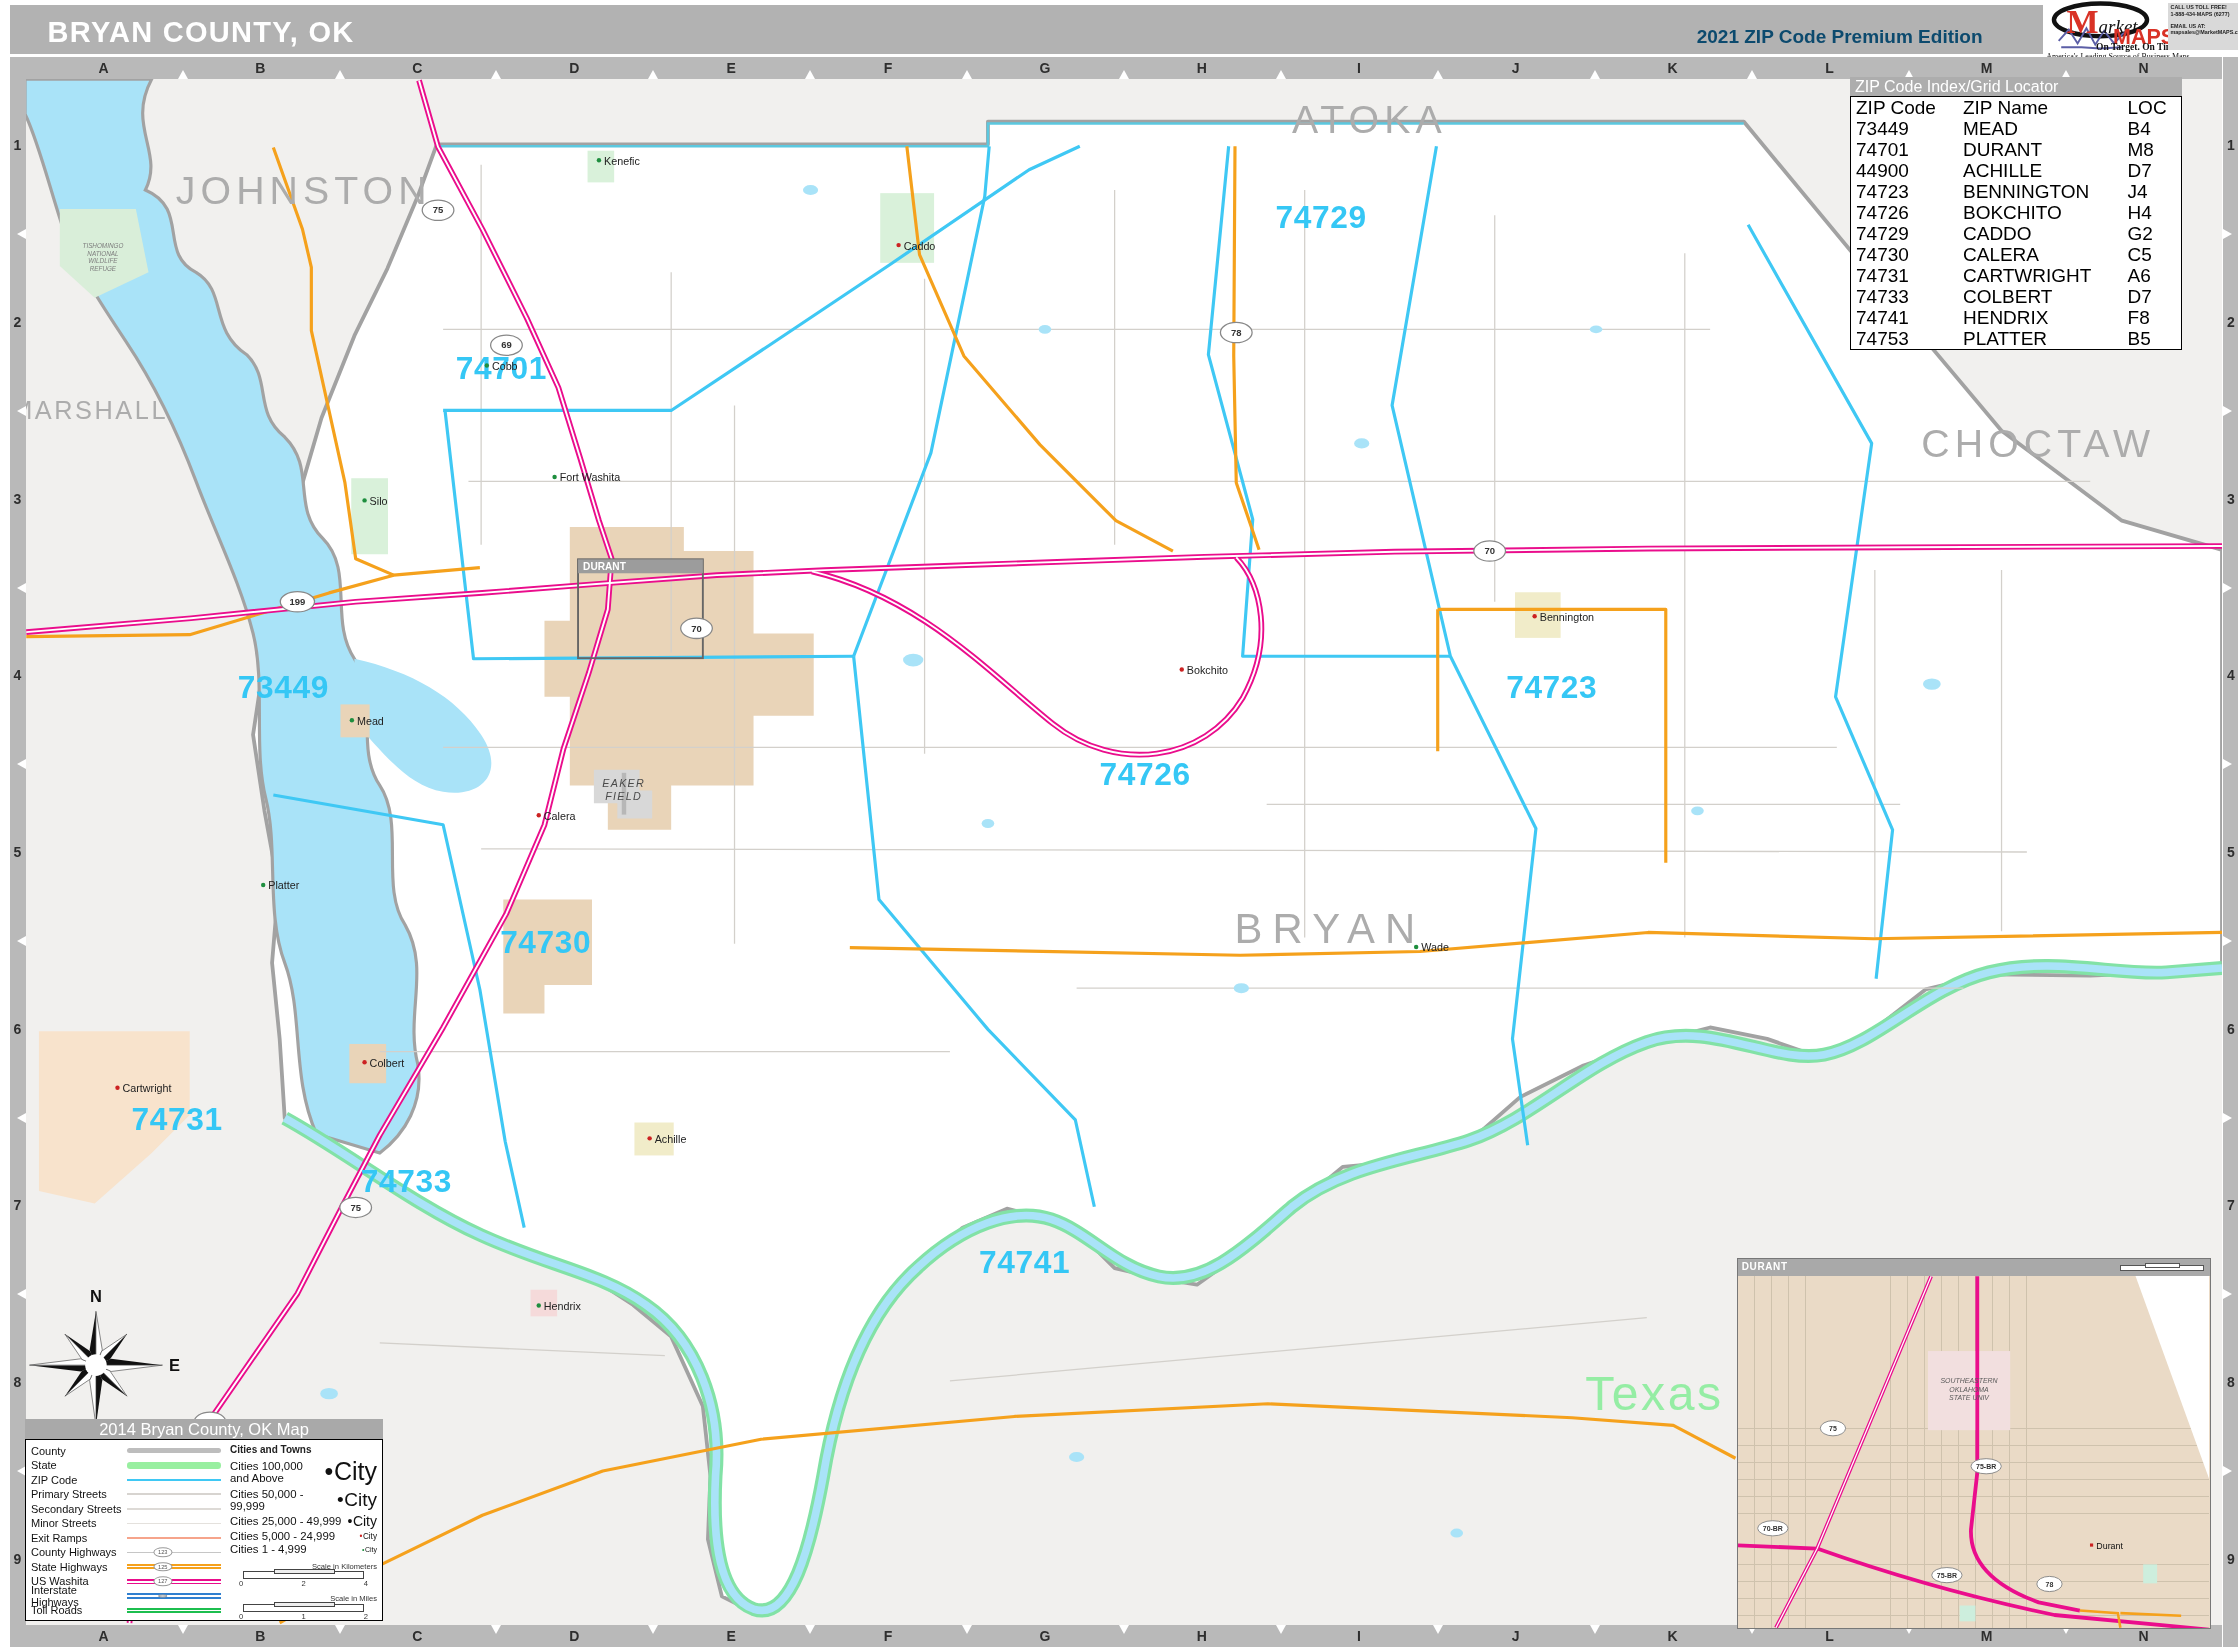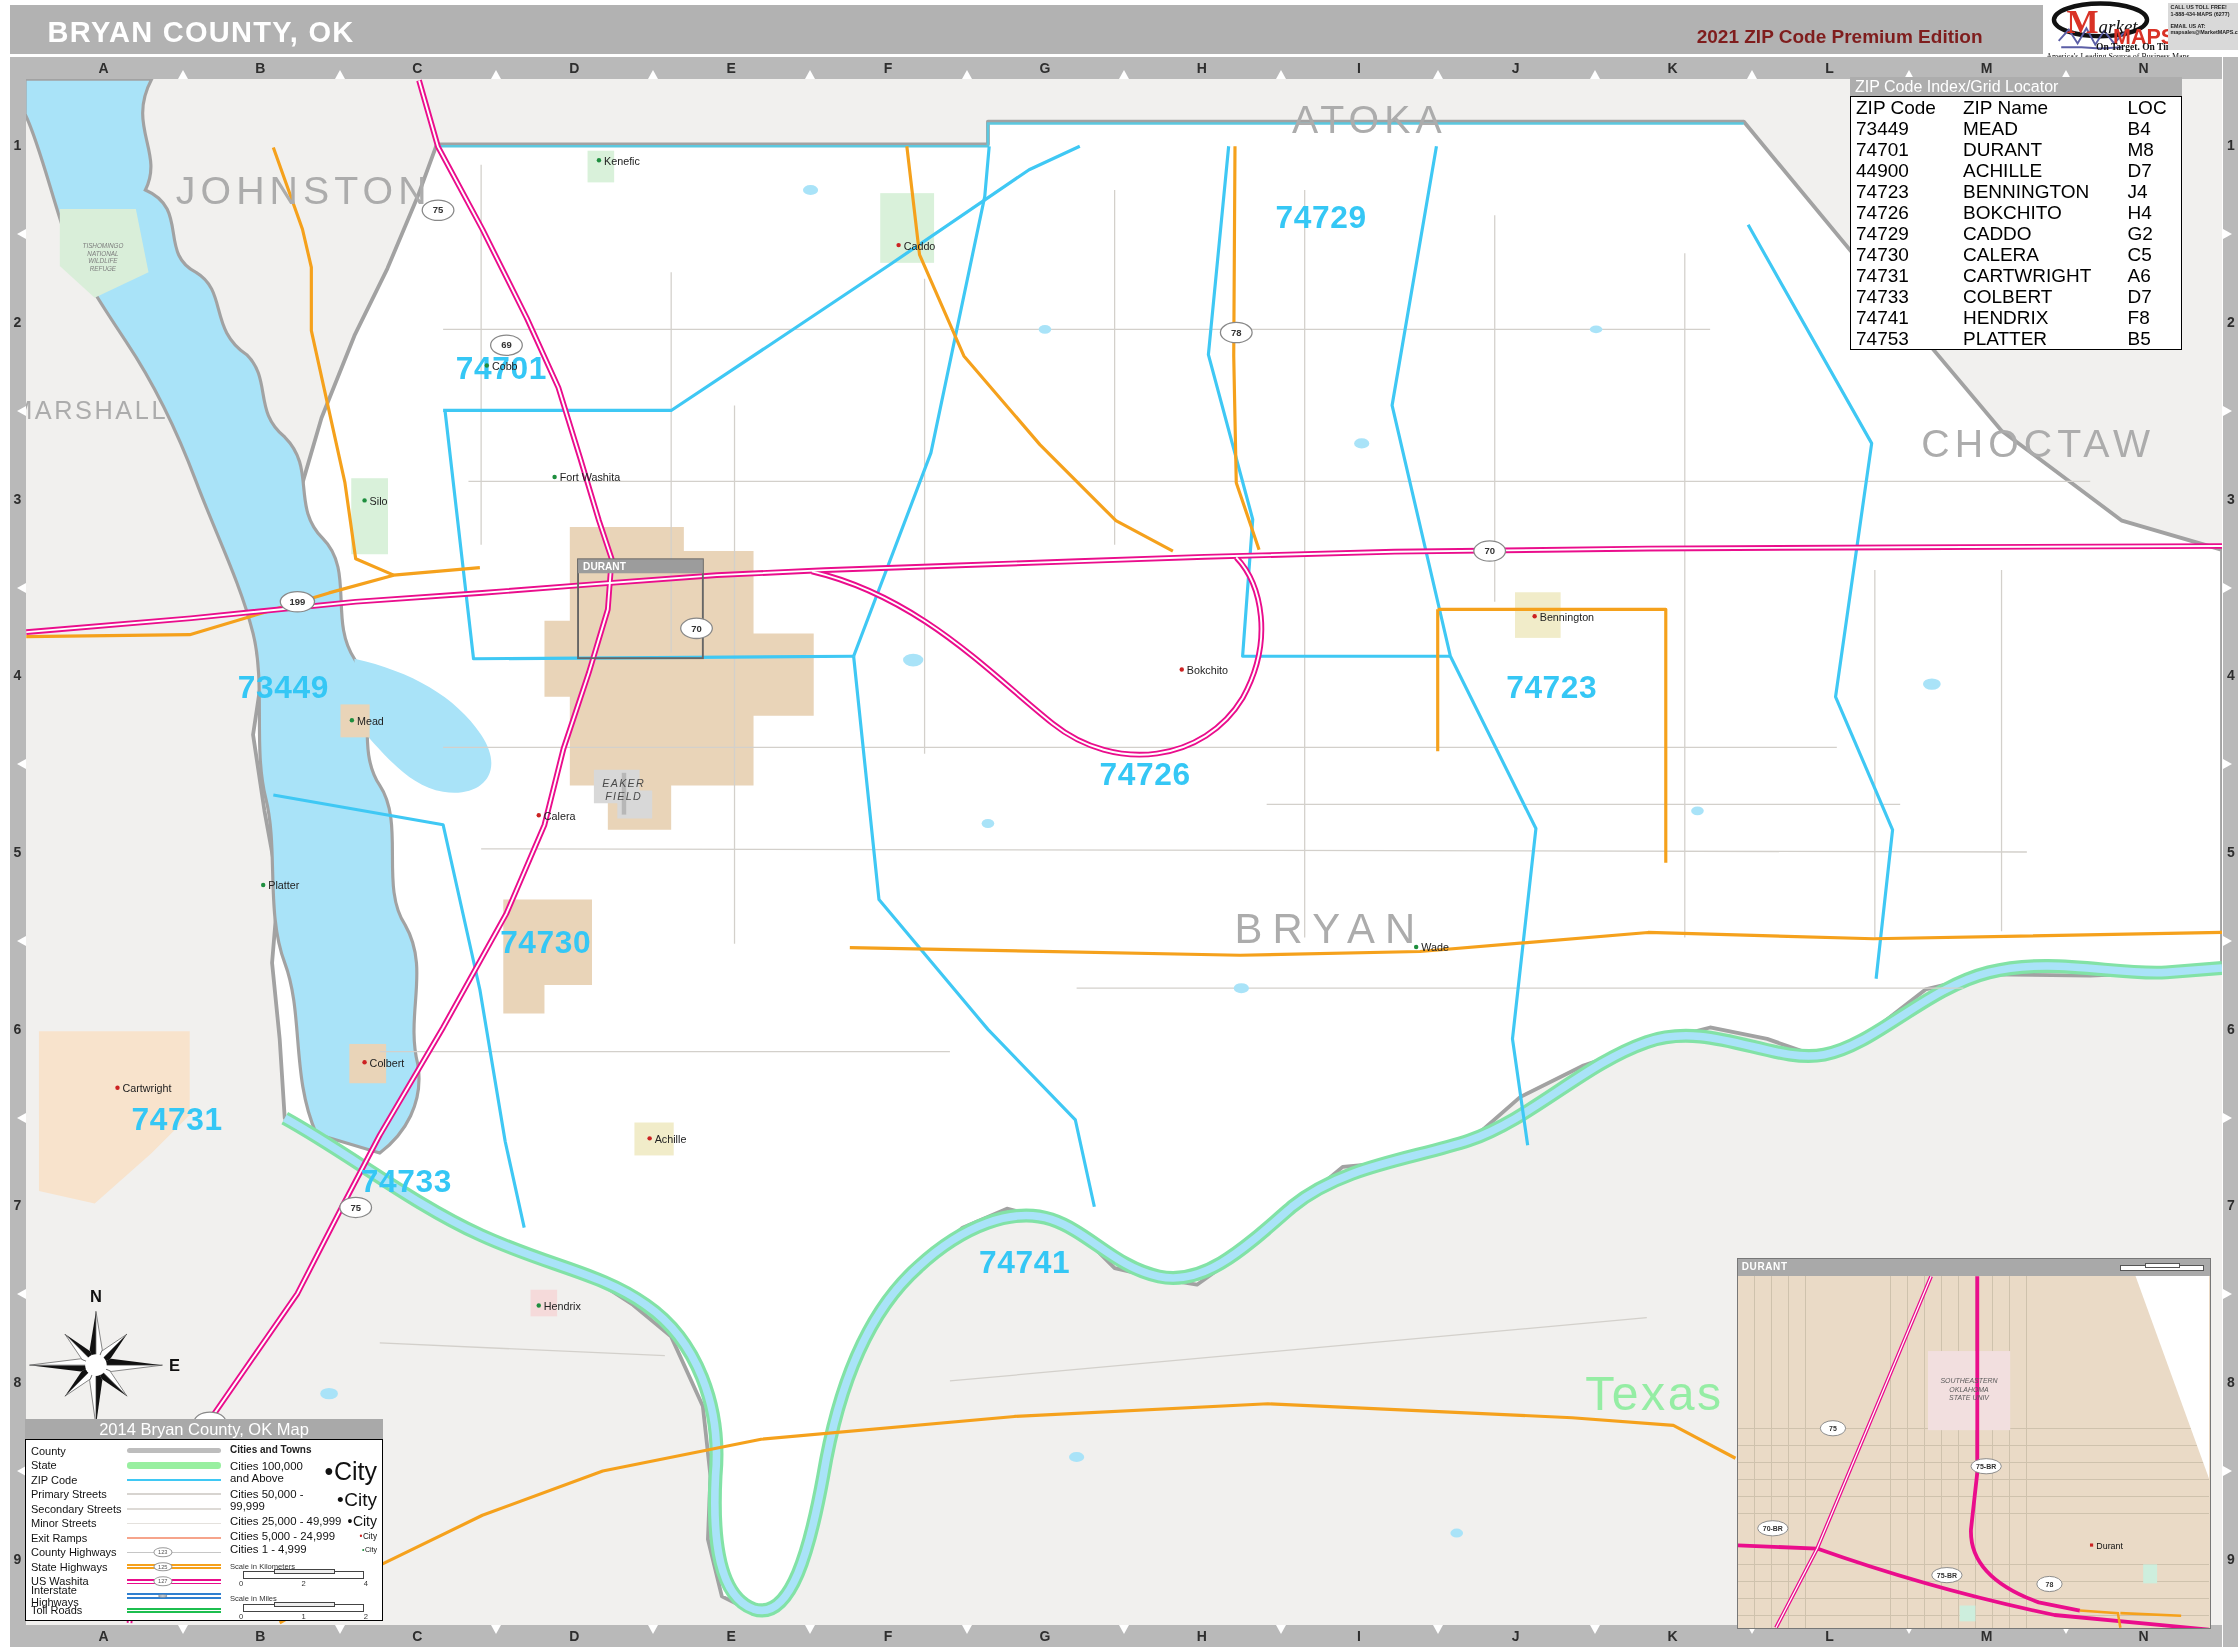--- a/index.html
+++ b/index.html
@@ -1,21 +1,21 @@
 <!DOCTYPE html>
 <html style="font-size:10px"><head>
 <meta charset="utf-8">
 <style>
   html,body{margin:0;padding:0;background:#ffffff;}
   body{width:2239px;height:1647px;position:relative;font-family:"Liberation Sans",sans-serif;overflow:hidden;}
   .abs{position:absolute;}
   
   #header-bar{left:9.5px;top:5px;width:2033px;height:49px;background:#b2b2b2;}
   #header-title{left:38px;top:11.4px;font-size:29px;font-weight:bold;color:#ffffff;letter-spacing:1.3px;}
-  #header-edition{right:60px;bottom:6.3px;font-size:19px;font-weight:bold;color:#7f1d1d;position:absolute;}
+  #header-edition{right:60px;bottom:6.3px;font-size:19px;font-weight:bold;color:#0c4a6e;position:absolute;}
   #logo{left:2045px;top:0;width:193px;height:40px;background:#ffffff;font-family:"Liberation Serif",serif;}
   #logo .l1{position:absolute;left:21.5px;top:2.5px;white-space:nowrap;}
   #logo .m{color:#d93226;font-size:34px;font-weight:bold;}
   #logo .arket{font-style:italic;font-size:19px;color:#111;}
   #logo .maps{position:absolute;left:68px;top:25px;color:#d93226;font-size:21.5px;font-weight:bold;font-family:"Liberation Sans",sans-serif;}
   #logo .tagline{position:absolute;left:51px;top:42px;font-size:9.5px;font-weight:bold;color:#111;}
   #logo .subtitle{position:absolute;left:1.3px;top:52px;font-size:8px;color:#111;white-space:nowrap;}
   #logo-swoosh{position:absolute;left:5px;top:1.3px;}
   #logo-scribble{position:absolute;left:11.4px;top:21.5px;}
   #contact-box{position:absolute;right:0px;top:2.5px;width:65px;height:44px;background:#d9d9d9;padding:1.9px 2.5px;font-family:"Liberation Sans",sans-serif;font-size:5.4px;font-weight:bold;color:#222;line-height:6.3px;}
@@ -78,21 +78,21 @@
   #cities-header{font-size:10px;font-weight:bold;color:#222;margin-bottom:2.5px;}
   .city-row{display:flex;align-items:center;justify-content:space-between;margin-bottom:1.3px;}
   .city-row .clabel{font-size:11.4px;color:#111;}
   .csample{color:#111;white-space:nowrap;}
   .csample .dot{margin-right:0.6px;}
   .t1{font-size:25px;}
   .t2{font-size:19px;}
   .t3{font-size:14px;}
   .t4{font-size:8.2px;}.t4 .dot{color:#cc2222;}
   .t5{font-size:7px;}.t5 .dot{color:#1e8e3e;}
-  .scaleblock{margin-top:6.3px;text-align:left;}
+  .scaleblock{margin-top:6.3px;text-align:right;}
   .scale-label{font-size:7.6px;color:#333;}
   .sbar{position:relative;height:5.7px;border:1px solid #444;background:#fff;margin:0.6px 12.7px 0 12.7px;}
   .sbar .mid{position:absolute;left:25%;top:-3.2px;width:50%;height:3.2px;border:1px solid #444;background:#eee;}
   .sticks{display:flex;justify-content:space-between;font-size:7.6px;color:#333;padding:0 9px;}
   
   #inset{left:1737px;top:1258px;width:474px;height:371px;border:1.3px solid #777;box-sizing:border-box;z-index:35;background:#eadac6;}
   #inset-bar{position:absolute;left:0;top:0;width:100%;height:16.5px;background:#a9a9a9;z-index:5;}
   #inset-title{position:absolute;left:3.8px;top:1.9px;color:#fff;font-size:10px;font-weight:bold;letter-spacing:0.6px;}
   #inset-scale{position:absolute;right:6.3px;top:5.7px;width:82px;height:4.4px;background:#fff;border:0.6px solid #555;}
   #inset-scale .mid{position:absolute;left:30%;top:-2.5px;width:40%;height:2.5px;border:0.6px solid #555;background:#fff;}

